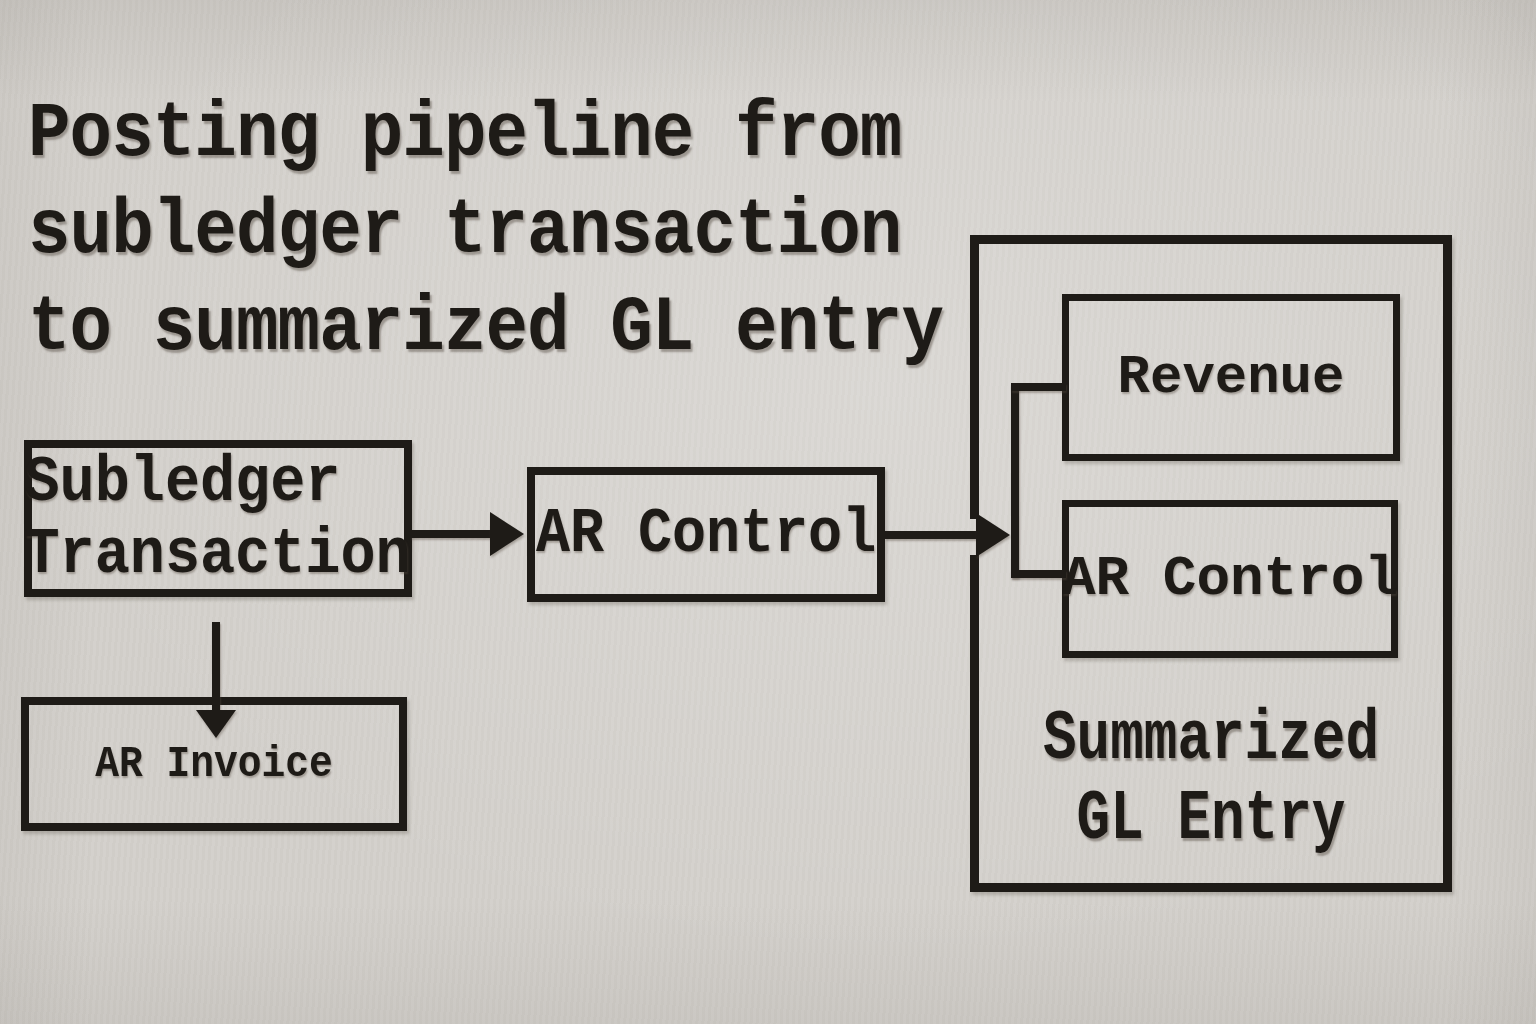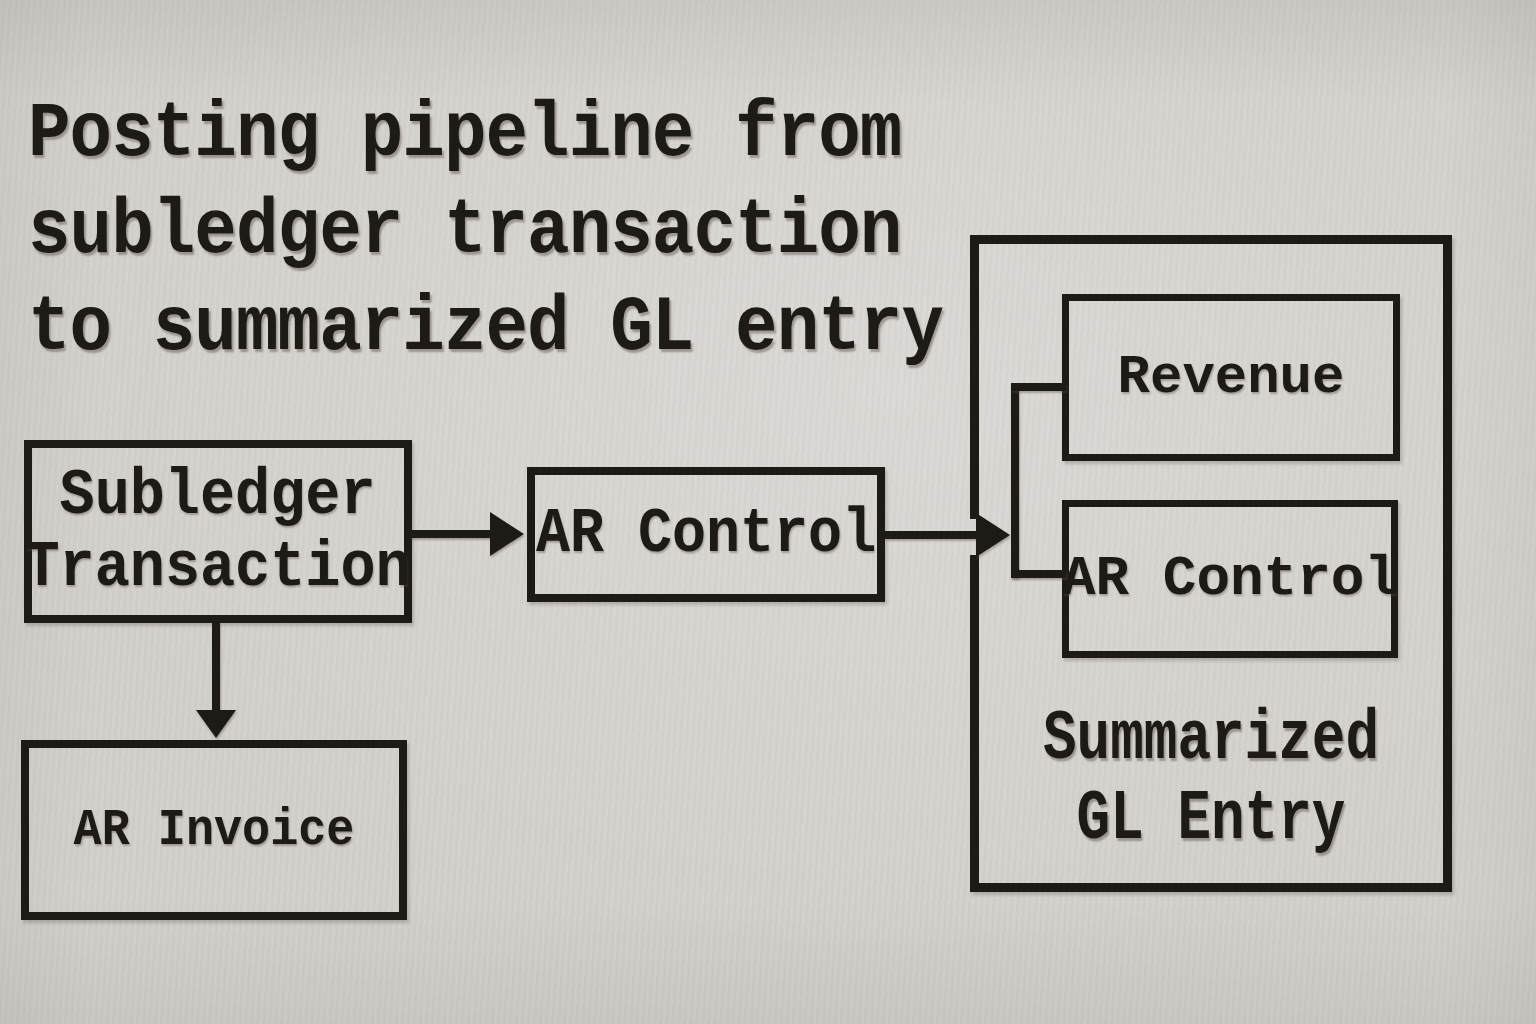--- a/index.html
+++ b/index.html
@@ -19,28 +19,28 @@
     position:absolute;left:28px;top:86px;
     font-size:77px;line-height:97px;font-weight:700;letter-spacing:-1px;
     transform:scaleX(.92);transform-origin:left top;
     text-shadow:2px 3px 2px rgba(84,76,66,.45);
     white-space:nowrap;
   }
   .title span{display:block;}
   .box{
     position:absolute;border:8px solid var(--ink,#1e1b17);box-sizing:border-box;
     display:flex;flex-direction:column;align-items:center;justify-content:center;
-    text-align:center;font-weight:700;
+    font-weight:700;
     box-shadow:2px 3px 3px rgba(84,76,66,.28);
     text-shadow:1px 2px 2px rgba(84,76,66,.4);
   }
   .box .lbl{display:block;white-space:nowrap;}
-  #box-subledger{left:24px;top:440px;width:388px;height:183px;font-size:65px;line-height:72px;}
+  #box-subledger{left:24px;top:440px;width:388px;height:157px;font-size:65px;line-height:72px;}
   #box-subledger .stack{transform:scaleX(.9);}
-  #box-ar-invoice{left:21px;top:740px;width:386px;height:180px;font-size:52px;}
+  #box-ar-invoice{left:21px;top:697px;width:386px;height:134px;font-size:44px;}
   #box-ar-invoice .stack{transform:scaleX(.9);}
   #box-ar-control{left:527px;top:467px;width:358px;height:135px;font-size:63px;}
   #box-ar-control .stack{transform:scaleX(.9);}
   #box-gl{
     left:970px;top:235px;width:482px;height:657px;position:absolute;box-sizing:border-box;
     border:9px solid var(--ink,#1e1b17);border-left:none;
     box-shadow:2px 3px 3px rgba(84,76,66,.28);
   }
   .gl-left-seg{position:absolute;left:0;width:9px;background:var(--ink,#1e1b17);}
   #gl-left-top{top:-9px;height:284px;}

